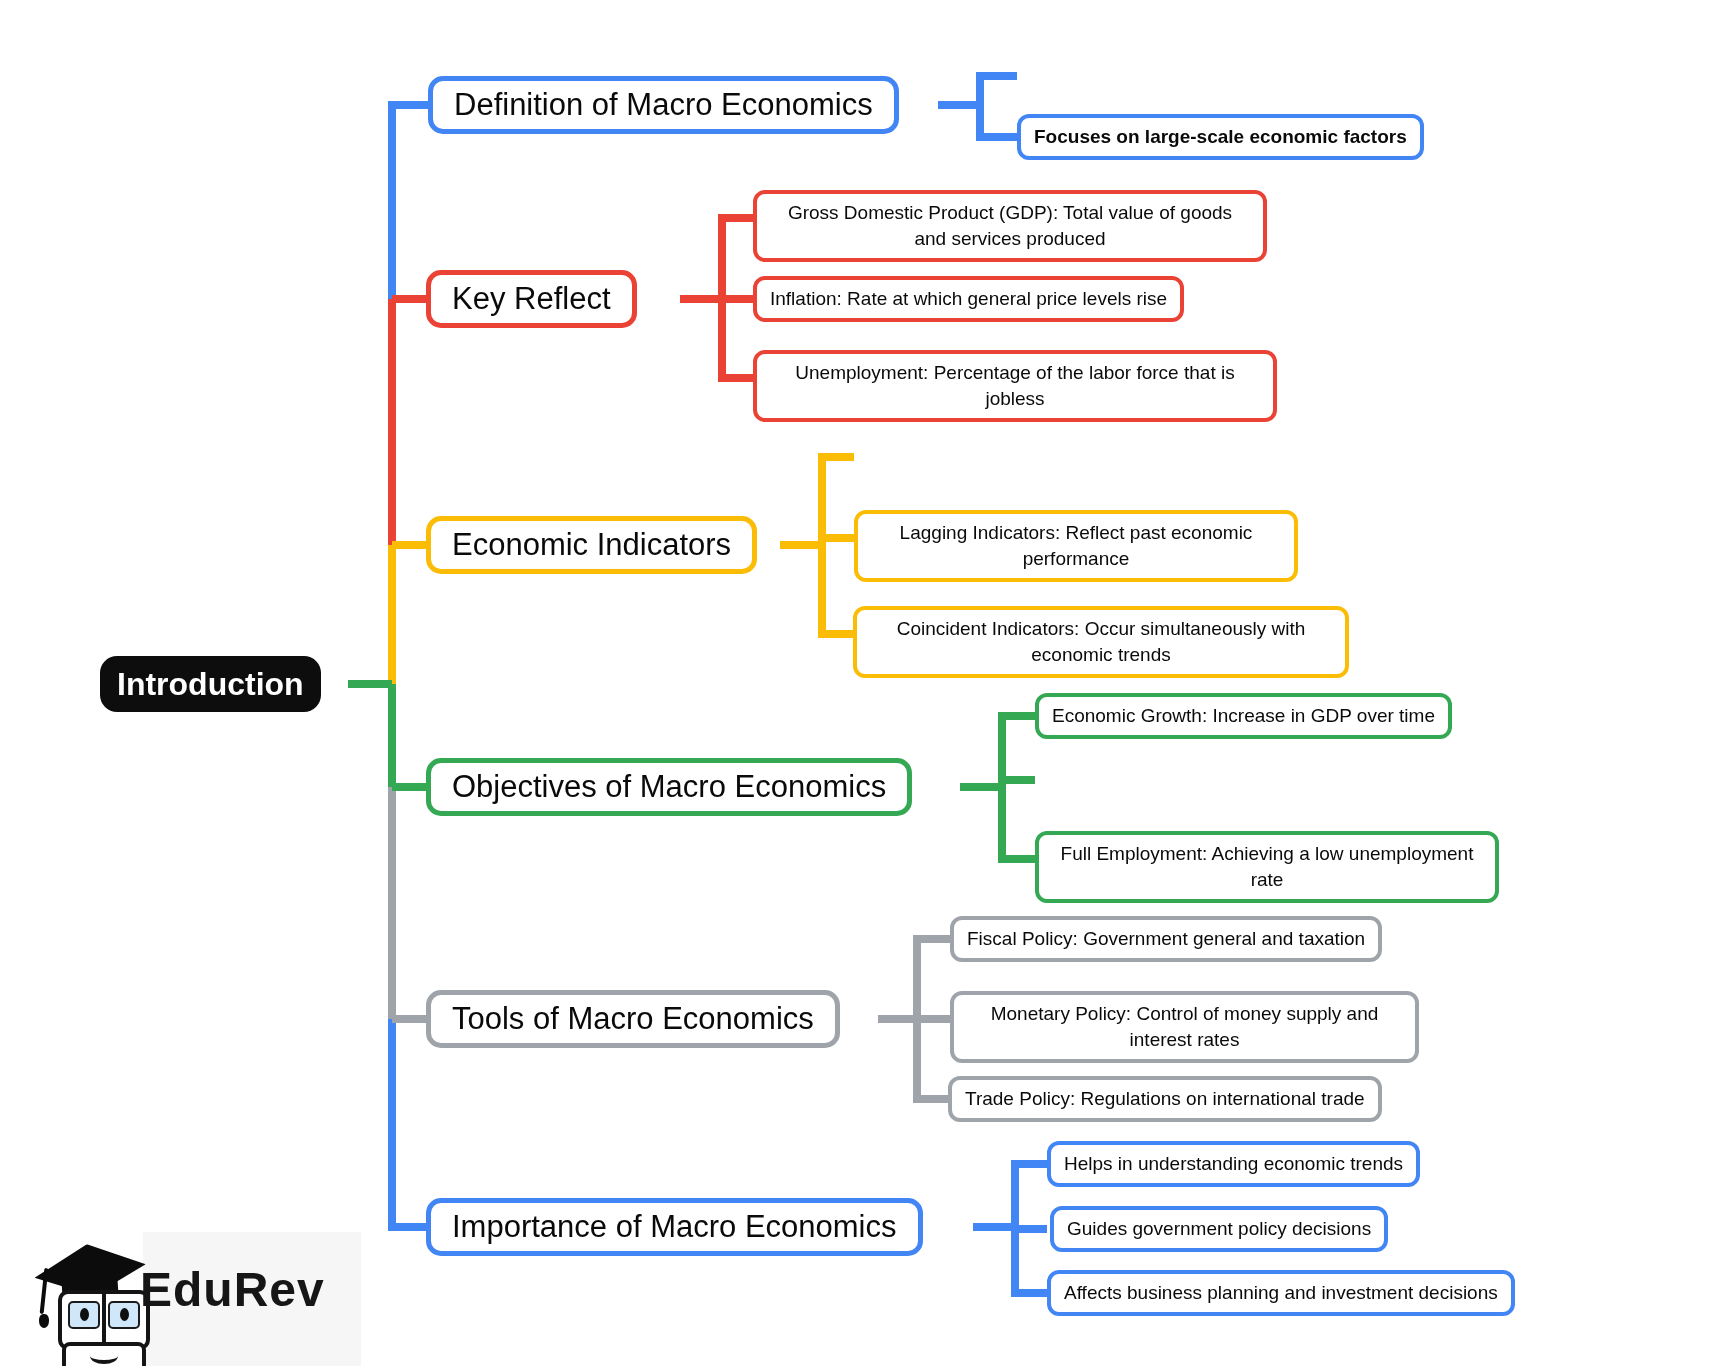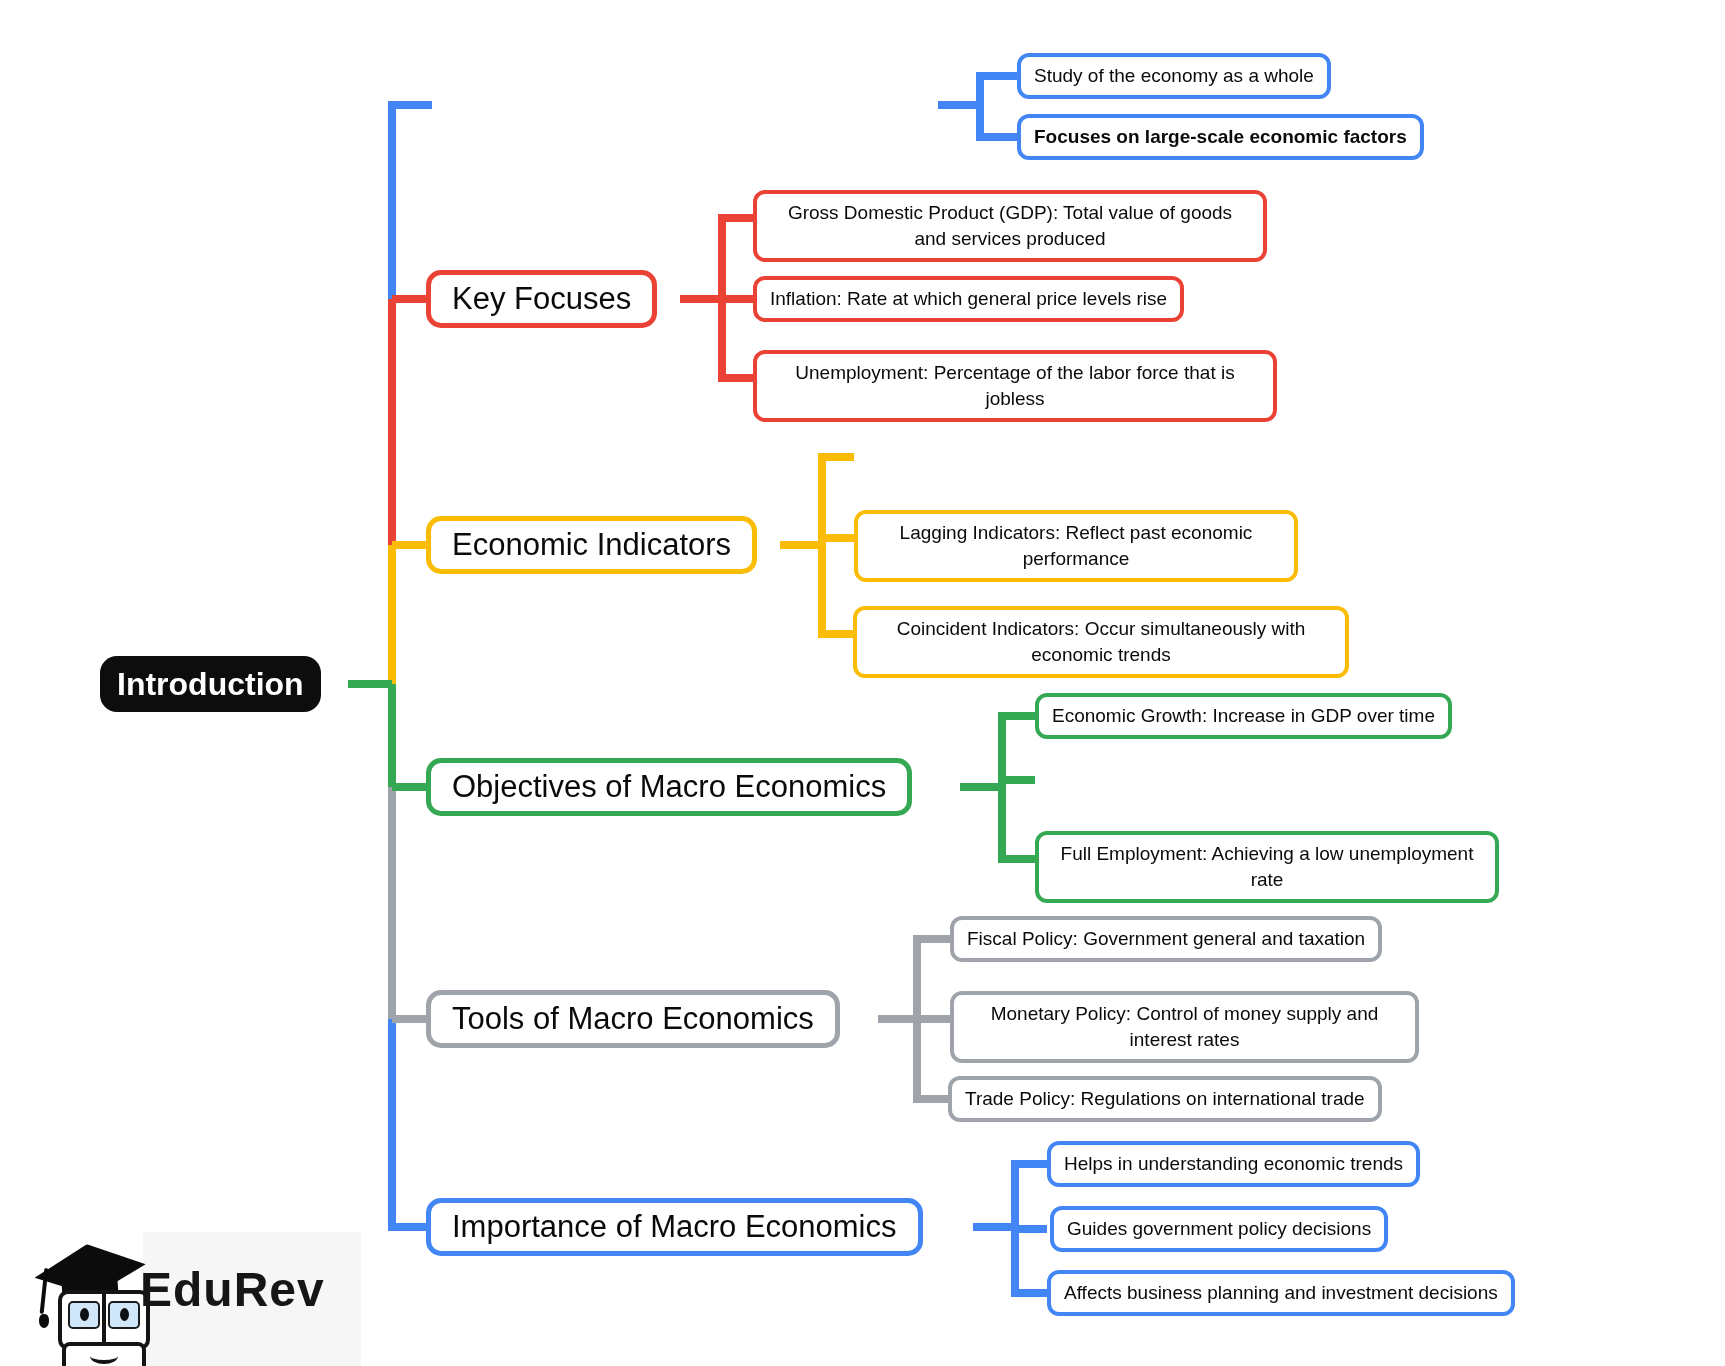--- a/index.html
+++ b/index.html
@@ -110,27 +110,27 @@
   <div class="ln l-gray" style="left:917px;top:935px;width:33px;height:8px;"></div>
   <div class="ln l-gray" style="left:917px;top:1015px;width:33px;height:8px;"></div>
   <div class="ln l-gray" style="left:917px;top:1095px;width:33px;height:8px;"></div>
 
   <div class="ln l-blue" style="left:1015px;top:1160px;width:32px;height:8px;"></div>
   <div class="ln l-blue" style="left:1015px;top:1225px;width:32px;height:8px;"></div>
   <div class="ln l-blue" style="left:1015px;top:1289px;width:32px;height:8px;"></div>
 
   <div class="root-node" style="left:100px;top:656px;">Introduction</div>
 
-  <div class="bnode b-red" style="left:426px;top:270px;">Key Focuses</div>
+  <div class="bnode b-blue" style="left:428px;top:76px;">Definition of Macro Economics</div>
+  <div class="bnode b-red" style="left:426px;top:270px;">Key Reflect</div>
   <div class="bnode b-yellow" style="left:426px;top:516px;">Economic Indicators</div>
   <div class="bnode b-green" style="left:426px;top:758px;">Objectives of Macro Economics</div>
   <div class="bnode b-gray" style="left:426px;top:990px;">Tools of Macro Economics</div>
   <div class="bnode b-blue" style="left:426px;top:1198px;">Importance of Macro Economics</div>
 
-  <div class="cnode b-blue" style="left:1017px;top:53px;">Study of the economy as a whole</div>
   <div class="cnode b-blue" style="left:1017px;top:114px;font-weight:bold;">Focuses on large-scale economic factors</div>
 
   <div class="cnode b-red wrap" style="left:753px;top:182px;width:480px;">Gross Domestic Product (GDP): Total value of goods and services produced</div>
   <div class="cnode b-red" style="left:753px;top:276px;">Inflation: Rate at which general price levels rise</div>
   <div class="cnode b-red wrap" style="left:753px;top:342px;width:490px;">Unemployment: Percentage of the labor force that is jobless</div>
 
   <div class="cnode b-yellow wrap" style="left:854px;top:502px;width:410px;">Lagging Indicators: Reflect past economic performance</div>
   <div class="cnode b-yellow wrap" style="left:853px;top:598px;width:462px;">Coincident Indicators: Occur simultaneously with economic trends</div>
 
   <div class="cnode b-green" style="left:1035px;top:693px;">Economic Growth: Increase in GDP over time</div>

